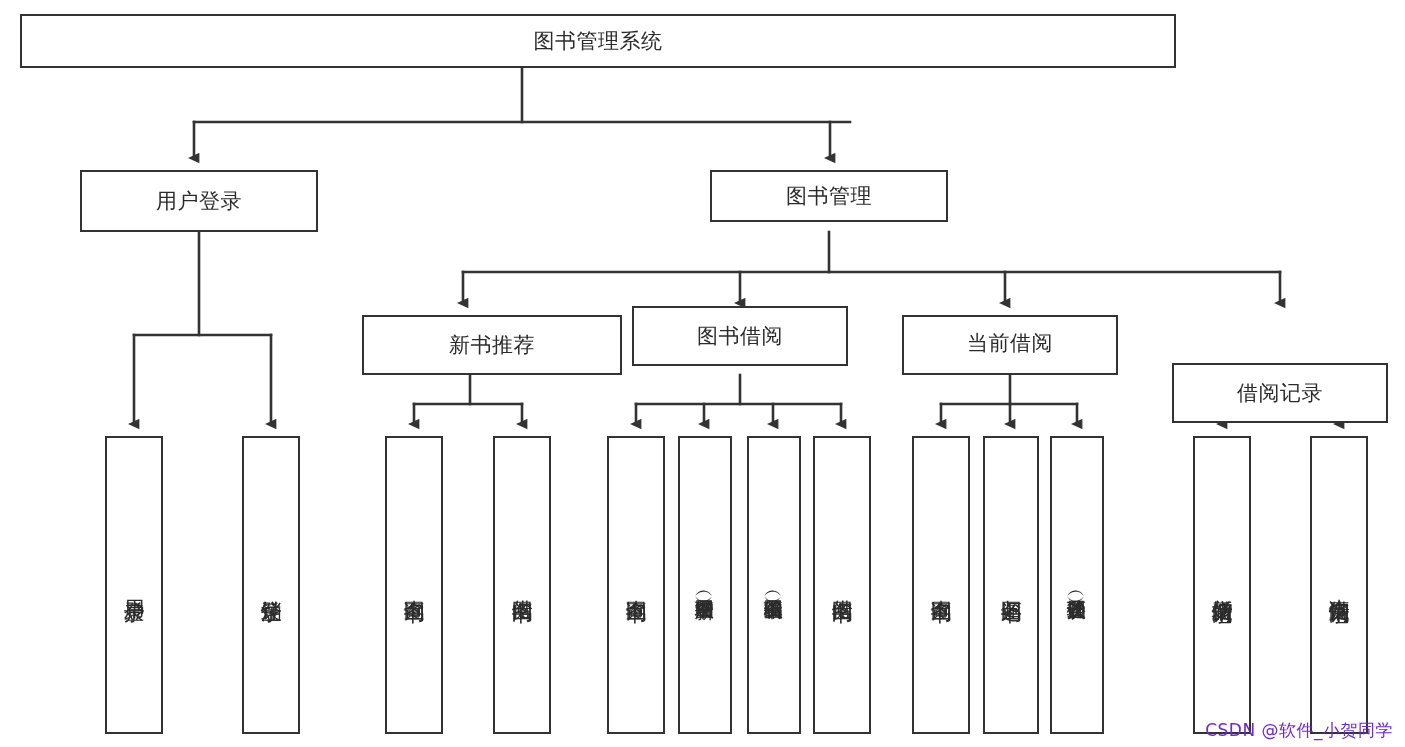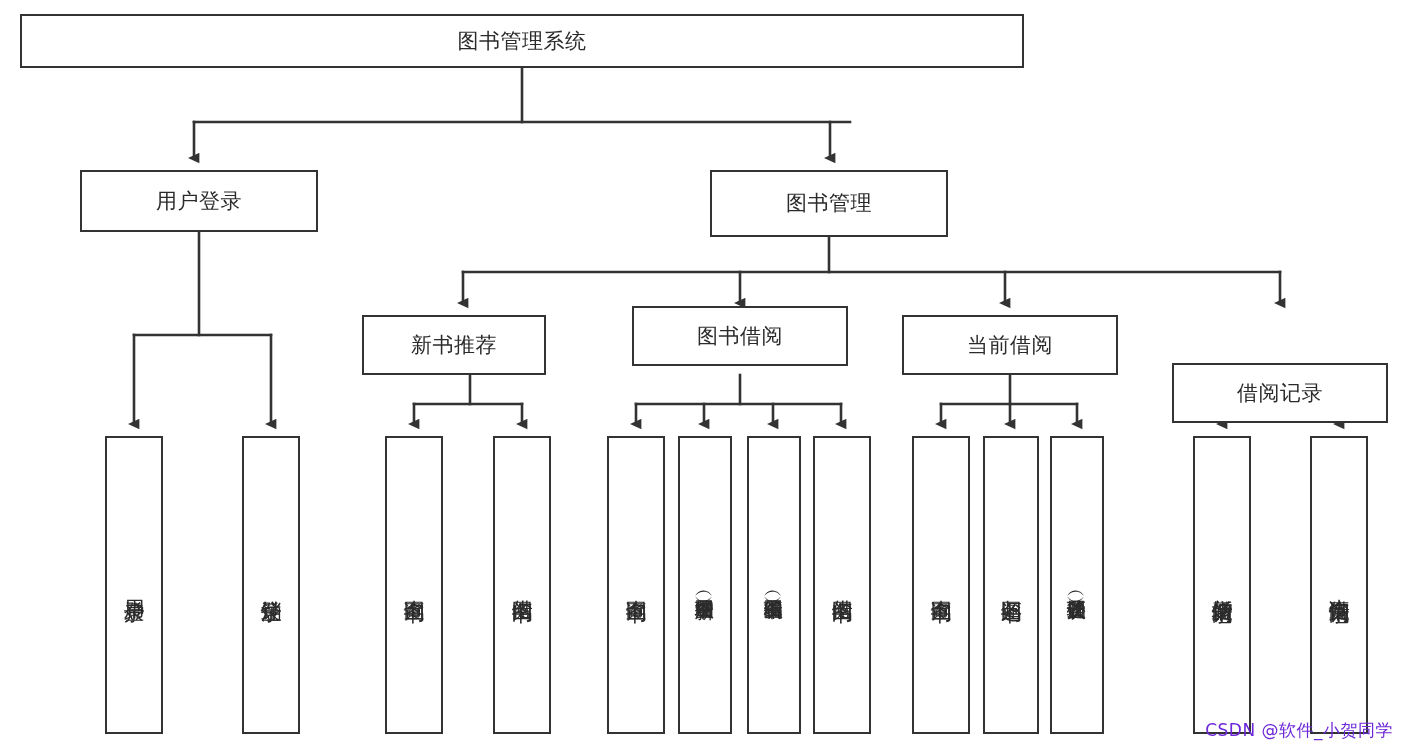--- a/index.html
+++ b/index.html
@@ -111,38 +111,38 @@
       <path d="M1010,404 L1010,424" marker-end="url(#arrow)"></path>
       <path d="M1077,404 L1077,424" marker-end="url(#arrow)"></path>
 
       <path d="M1280,375 L1280,404"></path>
       <path d="M1222,404 L1339,404"></path>
       <path d="M1222,404 L1222,424" marker-end="url(#arrow)"></path>
       <path d="M1339,404 L1339,424" marker-end="url(#arrow)"></path>
     </g>
   </svg>
 
-  <div class="node h" style="left:20px; top:14px; width:1004px; height:54px;">
+  <div class="node h" style="left:20px; top:14px; width:1156px; height:54px;">
     <span>图书管理系统</span>
   </div>
 
   <div class="node h" style="left:80px; top:170px; width:238px; height:62px;">
     <span>用户登录</span>
   </div>
-  <div class="node h" style="left:710px; top:170px; width:238px; height:67px;">
+  <div class="node h" style="left:710px; top:170px; width:238px; height:52px;">
     <span>图书管理</span>
   </div>
 
-  <div class="node h" style="left:362px; top:315px; width:184px; height:60px;">
+  <div class="node h" style="left:362px; top:315px; width:260px; height:60px;">
     <span>新书推荐</span>
   </div>
   <div class="node h" style="left:632px; top:306px; width:216px; height:60px;justify-content:center;">
     <span>图书借阅</span>
   </div>
-  <div class="node h" style="left:902px; top:315px; width:216px; height:60px;">
+  <div class="node h" style="left:902px; top:315px; width:216px; height:60px;font-family:Liberation Mono, monospace;">
     <span>当前借阅</span>
   </div>
   <div class="node h" style="left:1172px; top:315px; width:216px; height:60px;margin-top:48px;">
     <span>借阅记录</span>
   </div>
 
   <div class="node v" style="left:105px; top:436px; width:58px; height:298px;">
     <span class="vlabel">用户登录</span>
   </div>
   <div class="node v" style="left:242px; top:436px; width:58px; height:298px;">

